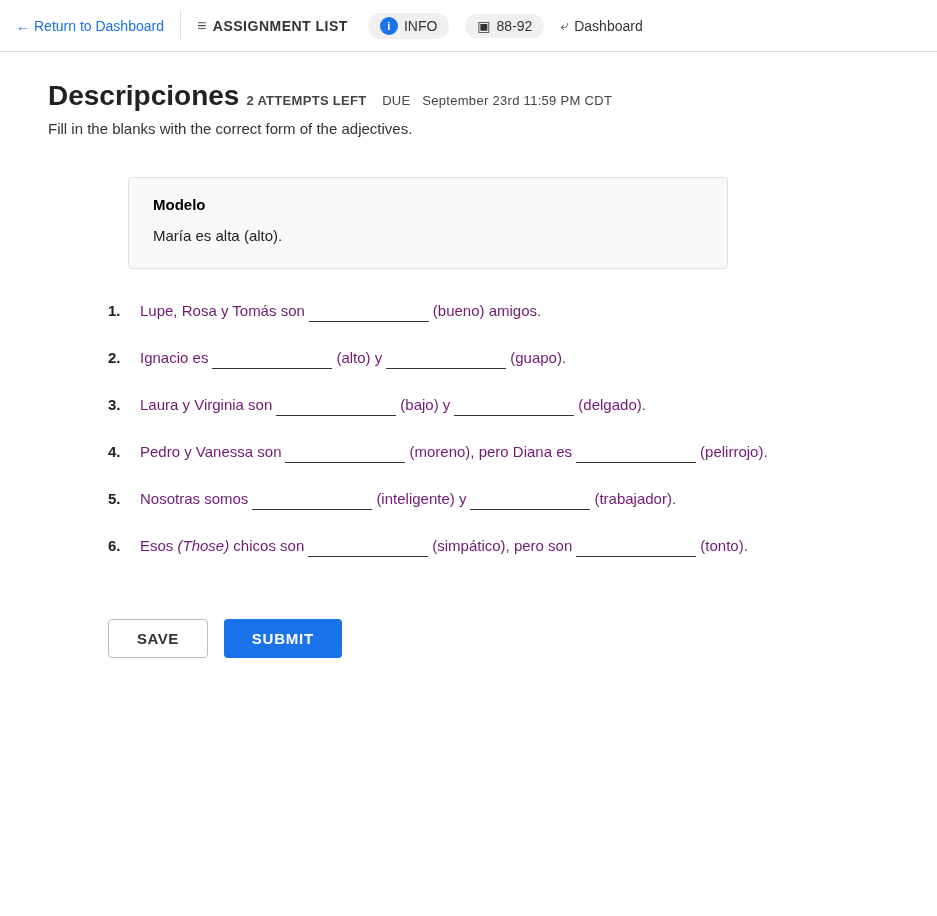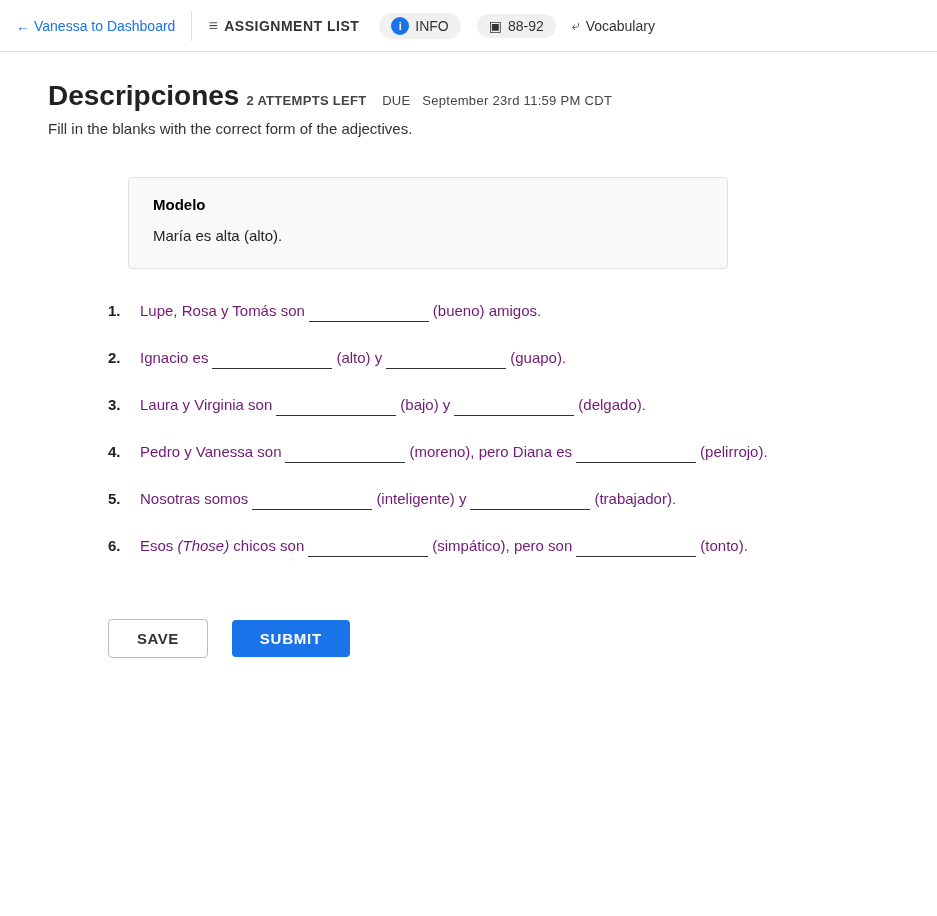--- a/index.html
+++ b/index.html
@@ -188,22 +188,21 @@
       color: #222;
     }
     .hint-text {
       color: #701a75;
       font-size: 15px;
     }
 
     
     .action-bar {
       display: flex;
-      align-items: center;
-      gap: 24px;
+      gap: 16px;
       margin-top: 60px;
       padding-left: 60px;
     }
     .btn-save {
       padding: 10px 28px;
       font-size: 15px;
       font-weight: 600;
       background: #fff;
       color: #333;
       border: 1.5px solid #bbb;
@@ -222,38 +221,38 @@
       cursor: pointer;
       letter-spacing: 0.8px;
     }
   </style>
 </head>
 <body>
 
 <nav class="top-nav">
   <a class="nav-return">
     <span>←</span>
-    <span>Vanessa to Dashboard</span>
+    <span>Return to Dashboard</span>
   </a>
   <div class="nav-divider"></div>
   <div class="nav-assignment">
     <span class="list-icon">≡</span>
     <span>ASSIGNMENT LIST</span>
   </div>
   <div class="nav-info">
     <span class="info-icon">i</span>
     <span>INFO</span>
   </div>
   <div class="nav-pages">
     <span class="pages-icon">▣</span>
     <span>88-92</span>
   </div>
   <div class="nav-vocab">
     <span class="vocab-icon">⤶</span>
-    <span>Vocabulary</span>
+    <span>Dashboard</span>
   </div>
 </nav>
 
 <main class="main-content">
 
   <div class="page-header">
     <h1 class="page-title">Descripciones</h1>
     <span class="page-meta">
       <span class="attempts">2 ATTEMPTS LEFT</span>
       &nbsp;&nbsp;

